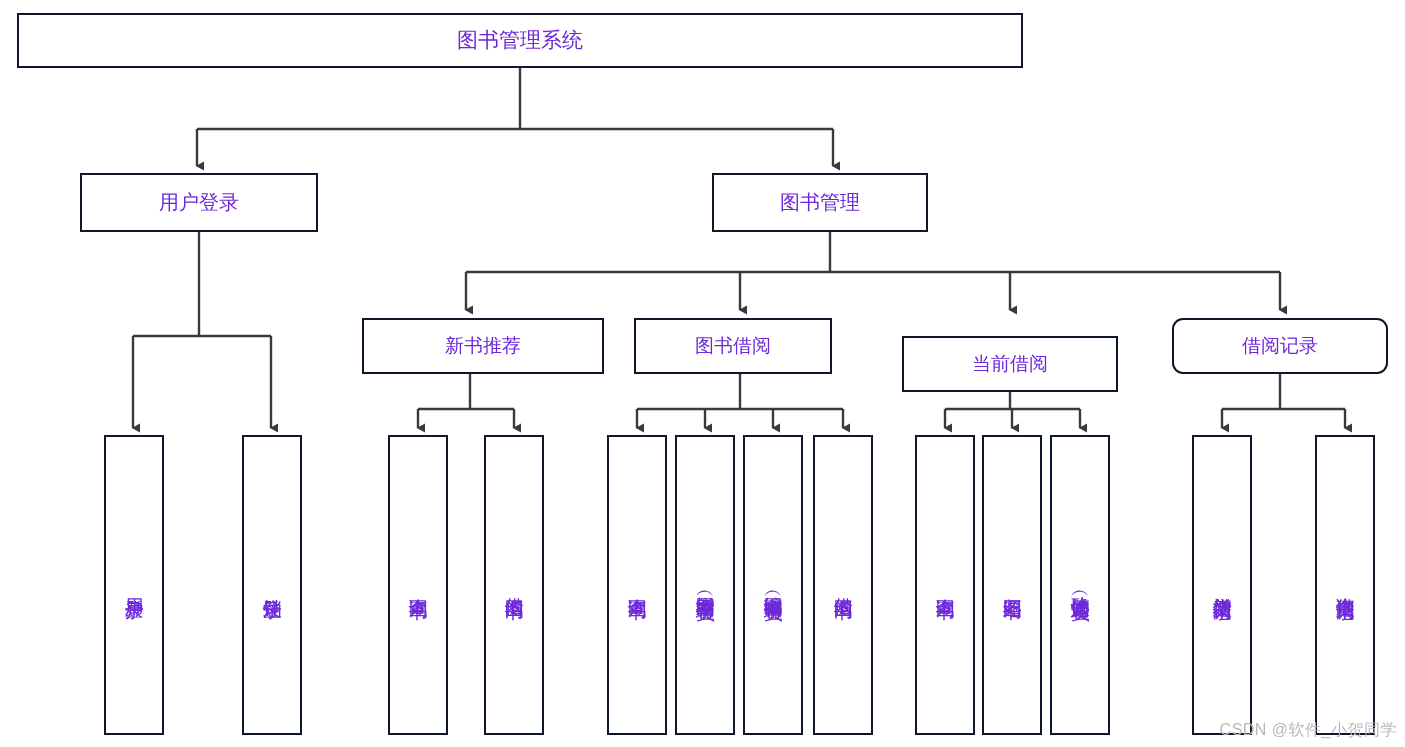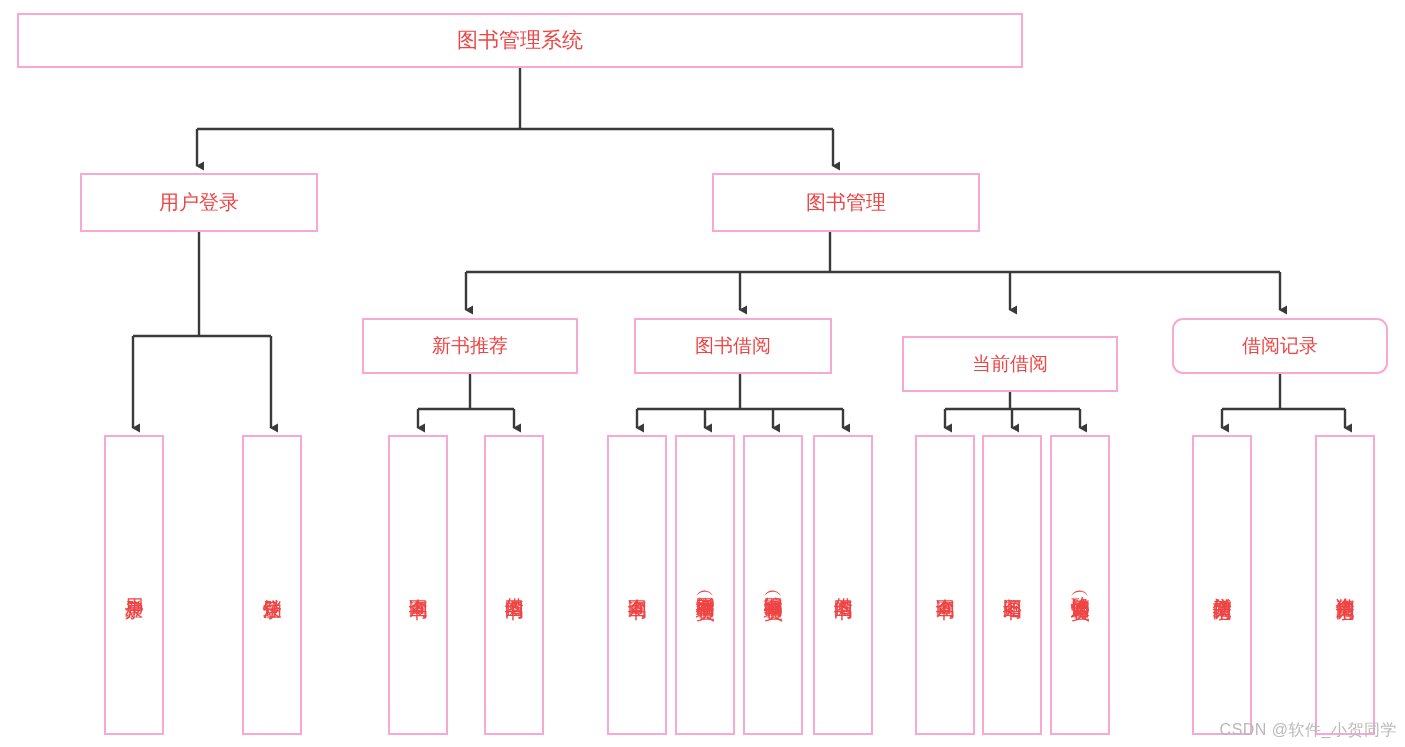--- a/index.html
+++ b/index.html
@@ -22,25 +22,25 @@
     left: 0;
     top: 0;
     width: 1405px;
     height: 747px;
     pointer-events: none;
   }
   .node {
     position: absolute;
     box-sizing: border-box;
     background: #ffffff;
-    border: 2px solid #f9a8d4;
+    border: 2px solid #0f172a;
     display: flex;
     align-items: center;
     justify-content: center;
-    color: #ef4444;
+    color: #6d28d9;
     line-height: 1.18;
     text-align: right;
   }
   .node.root {
     font-size: 21px;
   }
   .node.lvl2 {
     font-size: 20px;
   }
   .node.lvl3 {
@@ -119,23 +119,23 @@
       <path d="M1280,374 L1280,409"></path>
       <path d="M1222,409 L1345,409"></path>
       <path d="M1222,409 L1222,428" marker-end="url(#arrow)"></path>
       <path d="M1345,409 L1345,428" marker-end="url(#arrow)"></path>
     </g>
   </svg>
 
   <div class="node root" style="left:17px; top:13px; width:1006px; height:55px;">图书管理系统</div>
 
   <div class="node lvl2" style="left:80px; top:173px; width:238px; height:59px;">用户登录</div>
-  <div class="node lvl2" style="left:712px; top:173px; width:268px; height:59px;">图书管理</div>
+  <div class="node lvl2" style="left:712px; top:173px; width:216px; height:59px;">图书管理</div>
 
-  <div class="node lvl3" style="left:362px; top:318px; width:216px; height:56px;">新书推荐</div>
+  <div class="node lvl3" style="left:362px; top:318px; width:242px; height:56px;">新书推荐</div>
   <div class="node lvl3" style="left:634px; top:318px; width:198px; height:56px;">图书借阅</div>
   <div class="node lvl3" style="left:902px; top:336px; width:216px; height:56px;">当前借阅</div>
   <div class="node lvl3" style="left:1172px; top:318px; width:216px; height:56px;border-radius:11px;">借阅记录</div>
 
   <div class="node leaf" style="left:104px; top:435px; width:60px; height:300px;">
     <span class="vtext">用户登录</span>
   </div>
   <div class="node leaf" style="left:242px; top:435px; width:60px; height:300px;">
     <span class="vtext">注销登录</span>
   </div>

